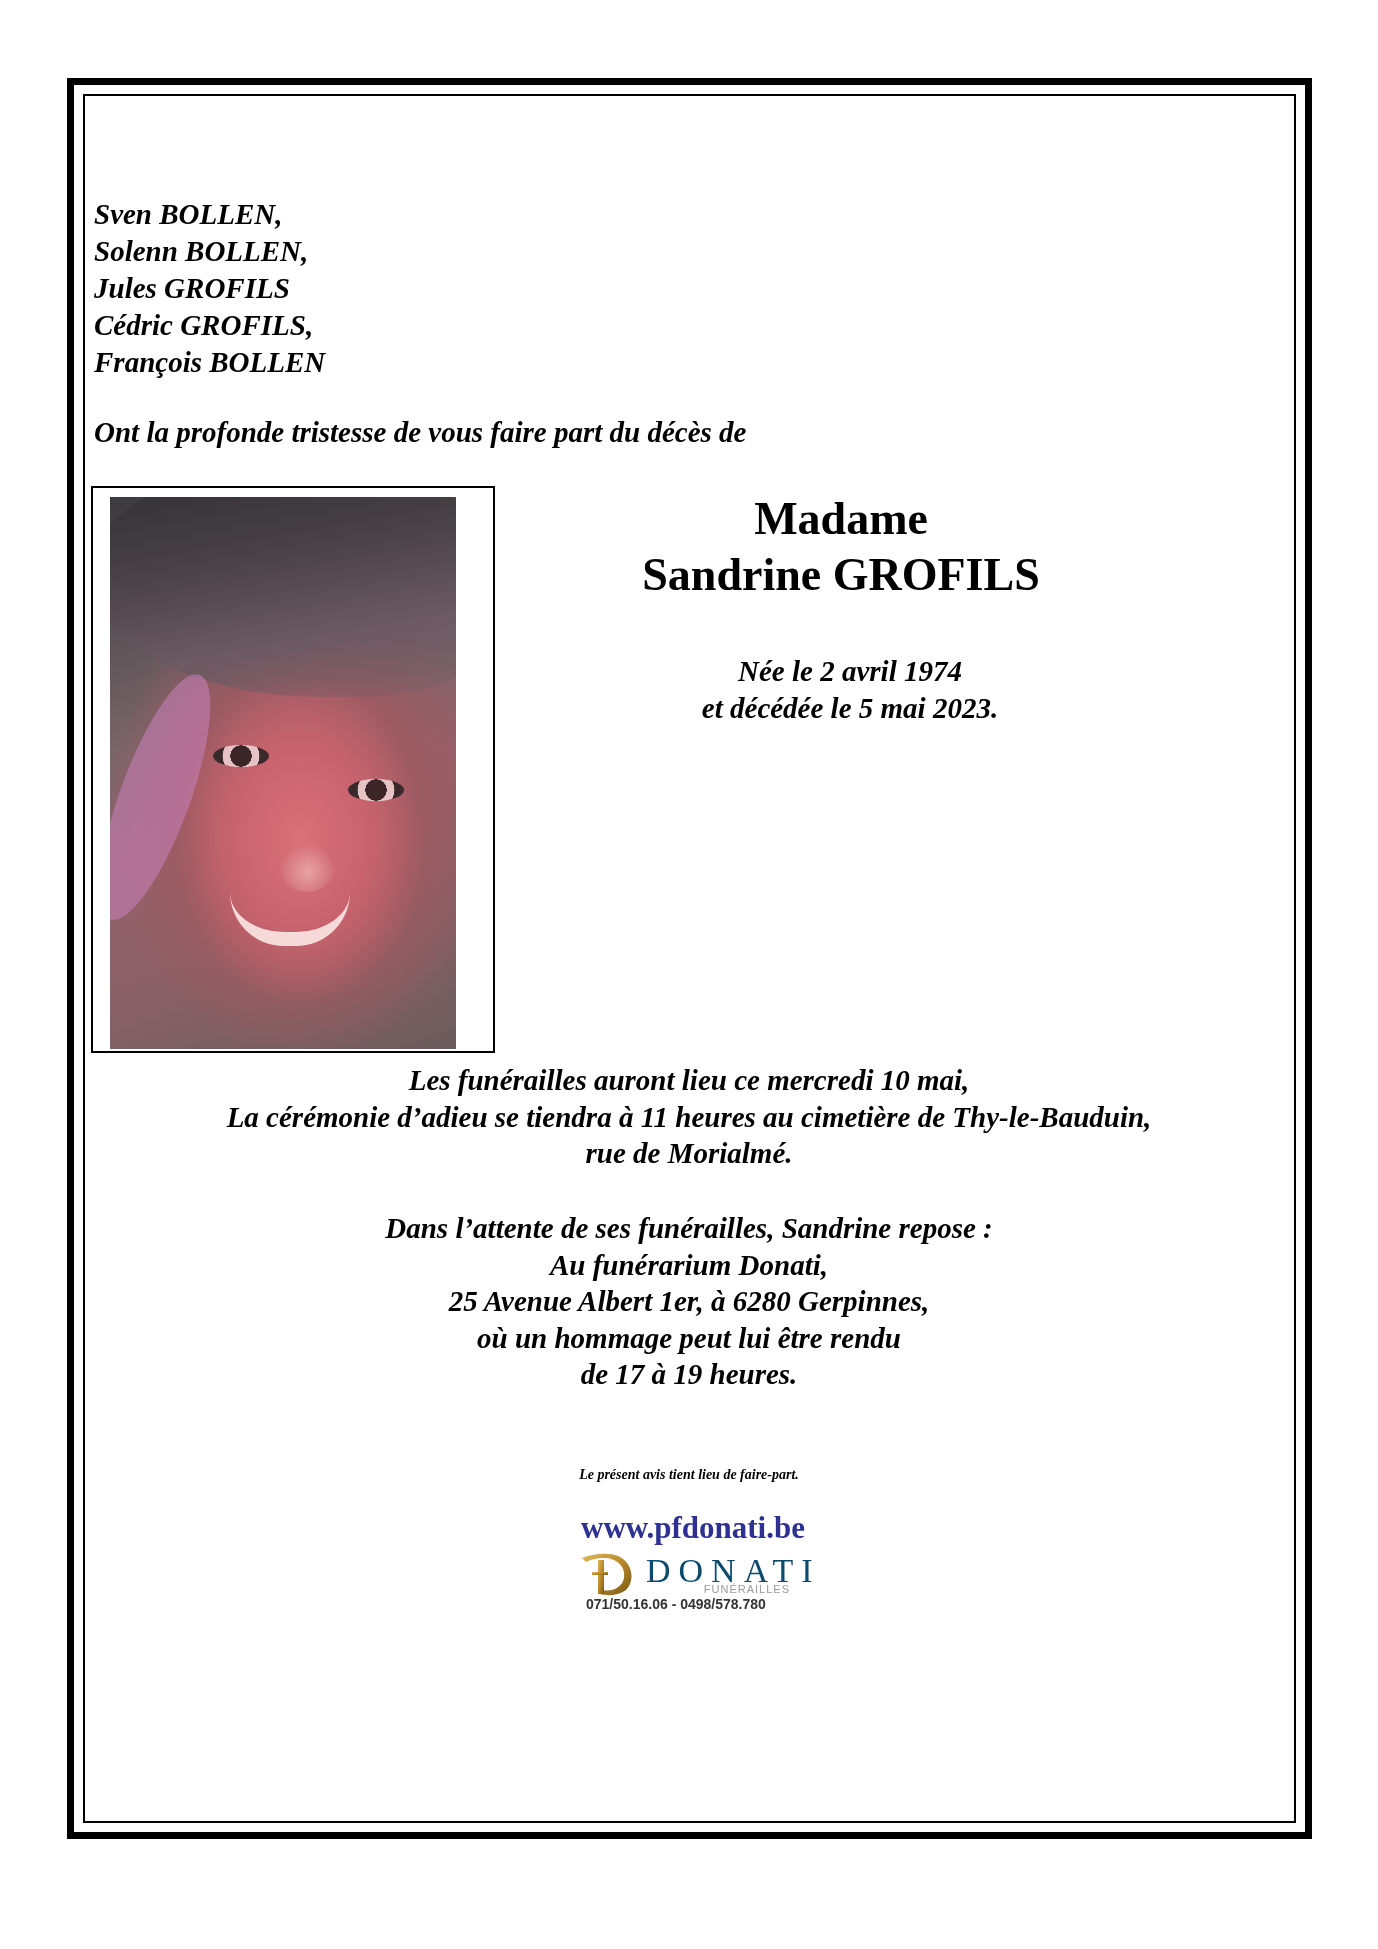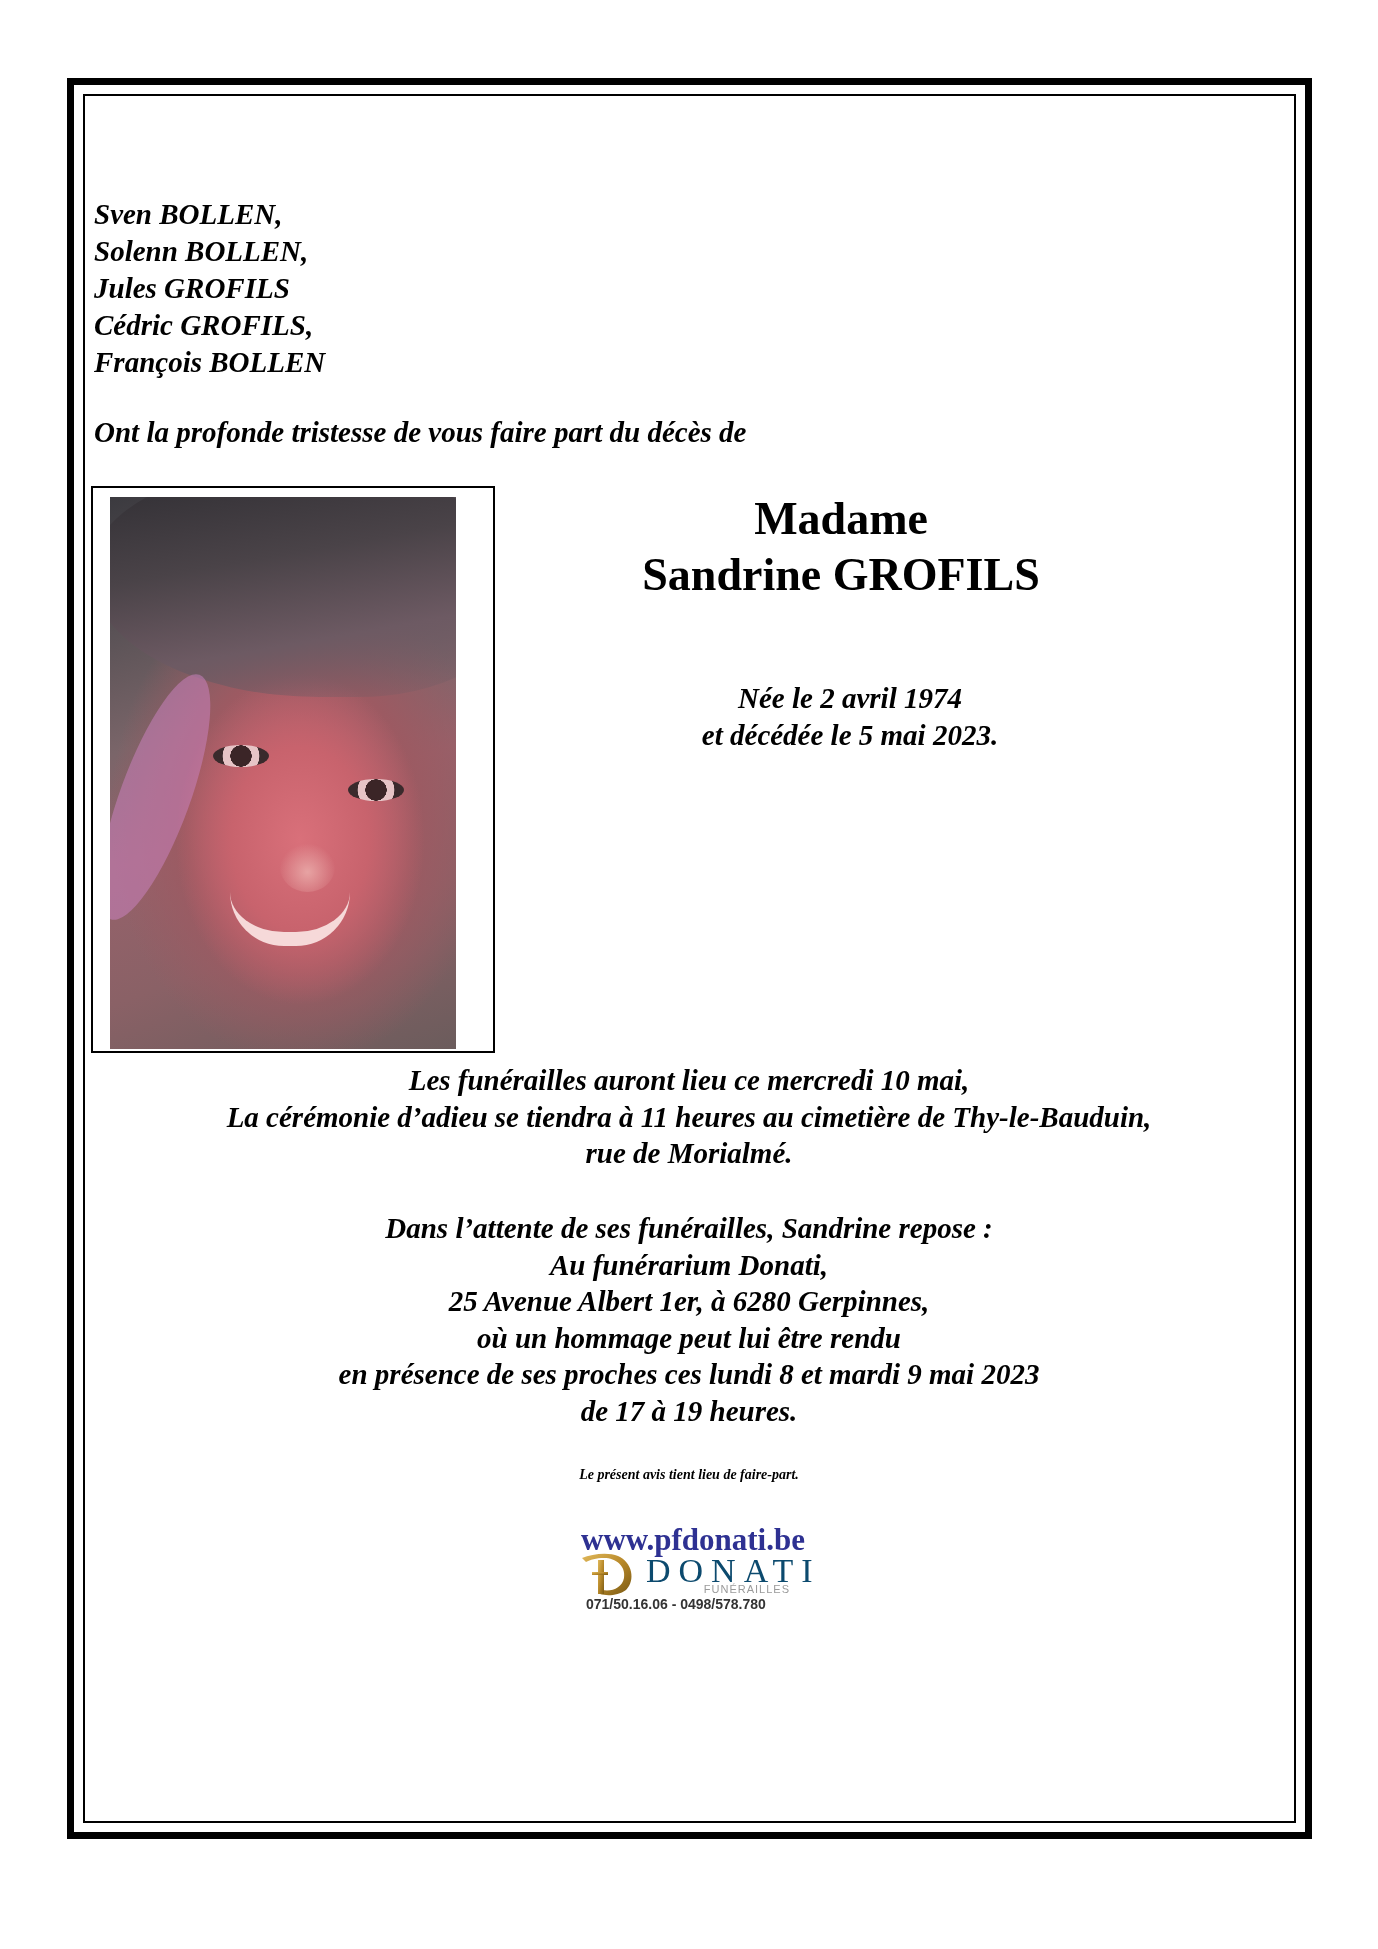--- a/index.html
+++ b/index.html
@@ -34,28 +34,28 @@
   .photo .eye { position:absolute; width:56px; height:22px; border-radius:50%;
                 background:radial-gradient(circle at 50% 50%, #3b2527 0 35%, #e6c4c6 36% 60%, #3a2a2c 62%); }
   .photo .eye.l { left:103px; top:248px; }
   .photo .eye.r { left:238px; top:282px; }
   .photo .nose { position:absolute; left:170px; top:345px; width:55px; height:50px; border-radius:50%;
                  background:radial-gradient(circle at 50% 60%, #e7a3a3 0%, rgba(231,163,163,0) 70%); }
   .photo .smile { position:absolute; left:120px; top:395px; width:120px; height:40px;
                   border-bottom:14px solid #f6d9d9; border-radius:0 0 60px 60px; }
 
   .title { position:absolute; left:560px; width:562px; text-align:center; font-size:46px; font-weight:bold; }
-  .dates { position:absolute; left:560px; width:580px; text-align:center; font-size:29px;margin-top:27px; }
+  .dates { position:absolute; left:560px; width:580px; text-align:center; font-size:29px; }
 
   .funeral { position:absolute; left:100px; width:1178px; text-align:center; font-size:29px; line-height:36.5px; }
   .funeral div { height:36.5px; }
   .notice { position:absolute; left:100px; width:1178px; text-align:center; font-size:14px; top:1467px; }
 
   .url { position:absolute; left:560px; width:266px; text-align:center; top:1510px;
-         font-size:31px; font-weight:bold; color:#2e3192;margin-top:12px; }
+         font-size:31px; font-weight:bold; color:#2e3192; }
 
   .logo { position:absolute; left:576px; top:1550px; width:222px; height:64px; }
   .logo .mono { position:absolute; left:2px; top:0px; width:60px; height:46px; }
   .logo .brand { position:absolute; left:70px; top:2px; font-size:34px; letter-spacing:8px; color:#0c4a6e; }
   .logo .sub { position:absolute; right:8px; top:33px; font-family:"Liberation Sans", sans-serif;
                font-size:11px; letter-spacing:1px; color:#9a9a9a; }
   .logo .phones { position:absolute; left:10px; top:46px; font-family:"Liberation Sans", sans-serif;
                   font-size:14px; font-weight:bold; color:#333; white-space:nowrap;text-align:center; }
 </style>
 </head>
@@ -96,21 +96,20 @@
   <div>Les funérailles auront lieu ce mercredi 10 mai,</div>
   <div>La cérémonie d’adieu se tiendra à 11 heures au cimetière de Thy-le-Bauduin,</div>
   <div>rue de Morialmé.</div>
 </div>
 
 <div class="funeral bi" style="top:1210px;">
   <div>Dans l’attente de ses funérailles, Sandrine repose :</div>
   <div>Au funérarium Donati,</div>
   <div>25 Avenue Albert 1er, à 6280 Gerpinnes,</div>
   <div>où un hommage peut lui être rendu</div>
-  <div>en présence de ses proches ces lundi 8 et mardi 9 mai 2023</div>
   <div>de 17 à 19 heures.</div>
 </div>
 
 <div class="notice bi">Le présent avis tient lieu de faire-part.</div>
 
 <div class="url">www.pfdonati.be</div>
 
 <div class="logo">
   <svg class="mono" viewBox="0 0 60 46">
     <defs>

